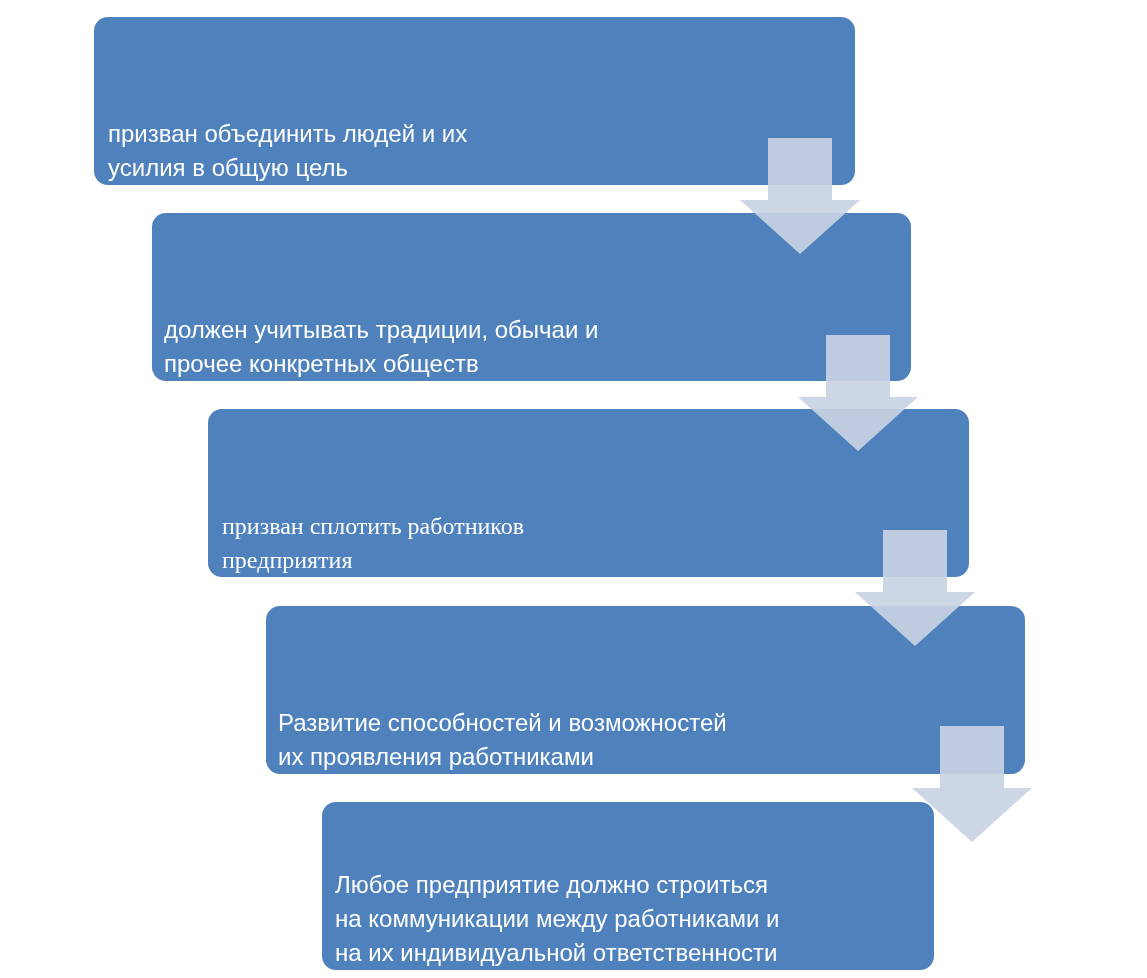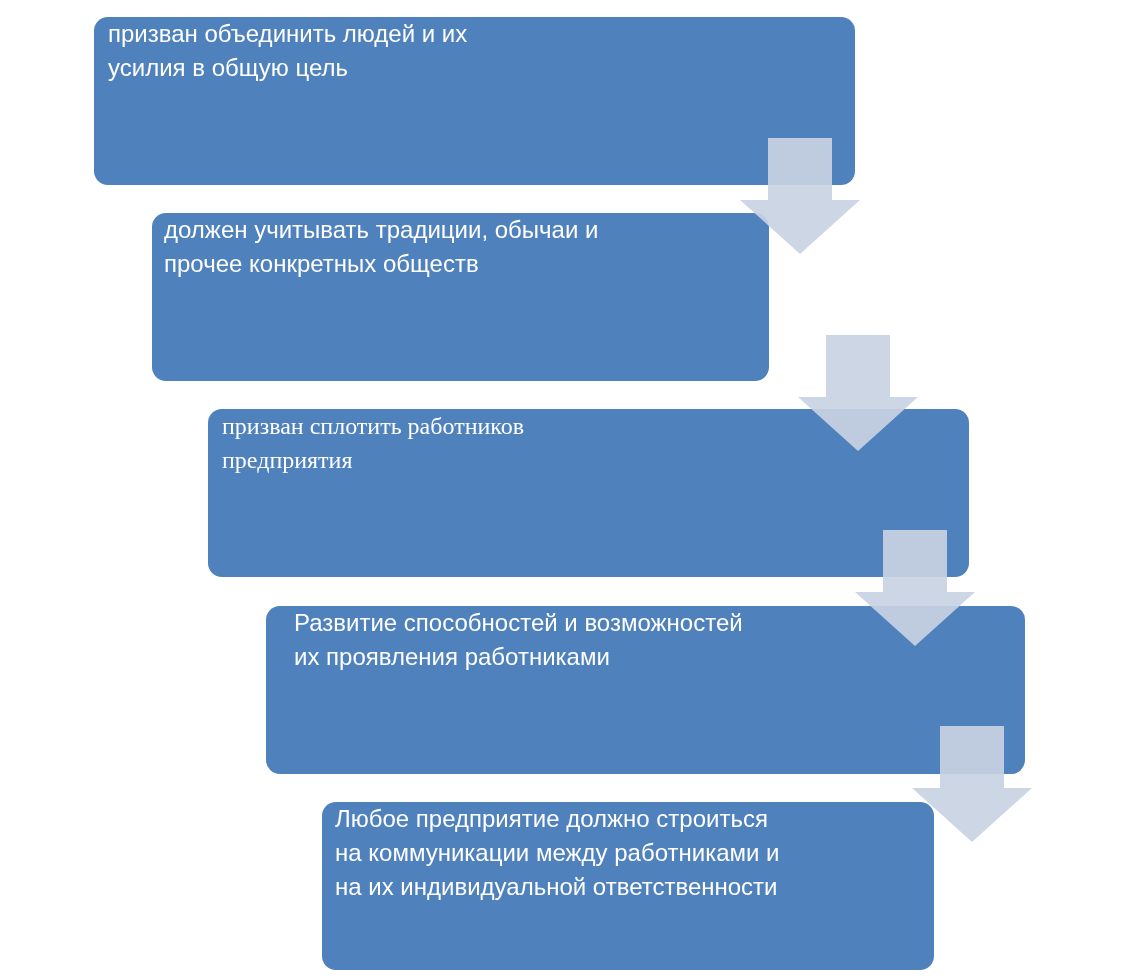--- a/index.html
+++ b/index.html
@@ -1,43 +1,43 @@
 <!DOCTYPE html>
 <html><head>
 <meta charset="utf-8">
 <style>
   html, body { margin: 0; padding: 0; background: #ffffff; }
   body { width: 1147px; height: 978px; position: relative; overflow: hidden;
          font-family: "Liberation Sans", "DejaVu Sans", sans-serif; }
   .box { position: absolute; background: #4f81bd; border-radius: 14px;
-         color: #ffffff; box-sizing: border-box; display: flex; align-items: flex-start; }
+         color: #ffffff; box-sizing: border-box; display: flex; align-items: flex-end; }
   .box-text { font-size: 24px; line-height: 34px; font-weight: normal; white-space: pre-line; }
   .arrow { position: absolute; }
 </style>
 </head>
 <body>
 
 <div>
 
   <div class="box" style="left:94px; top:17px; width:761px; height:168px; padding-left:14px;">
     <span class="box-text">призван объединить людей и их
 усилия в общую цель</span>
   </div>
 
-  <div class="box" style="left:152px; top:213px; width:617px; height:168px; padding-left:12px;">
+  <div class="box" style="left:152px; top:213px; width:759px; height:168px; padding-left:12px;">
     <span class="box-text">должен учитывать традиции, обычаи и
 прочее конкретных обществ</span>
   </div>
 
   <div class="box" style="left:208px; top:409px; width:761px; height:168px; padding-left:14px;font-family:Liberation Serif, serif;">
     <span class="box-text">призван сплотить работников
 предприятия</span>
   </div>
 
-  <div class="box" style="left:266px; top:606px; width:759px; height:168px; padding-left:28px;">
+  <div class="box" style="left:266px; top:606px; width:759px; height:168px; padding-left:12px;">
     <span class="box-text">Развитие способностей и возможностей
 их проявления работниками</span>
   </div>
 
   <div class="box" style="left:322px; top:802px; width:612px; height:168px; padding-left:13px;">
     <span class="box-text">Любое предприятие должно строиться
 на коммуникации между работниками и
 на их индивидуальной ответственности</span>
   </div>
 

